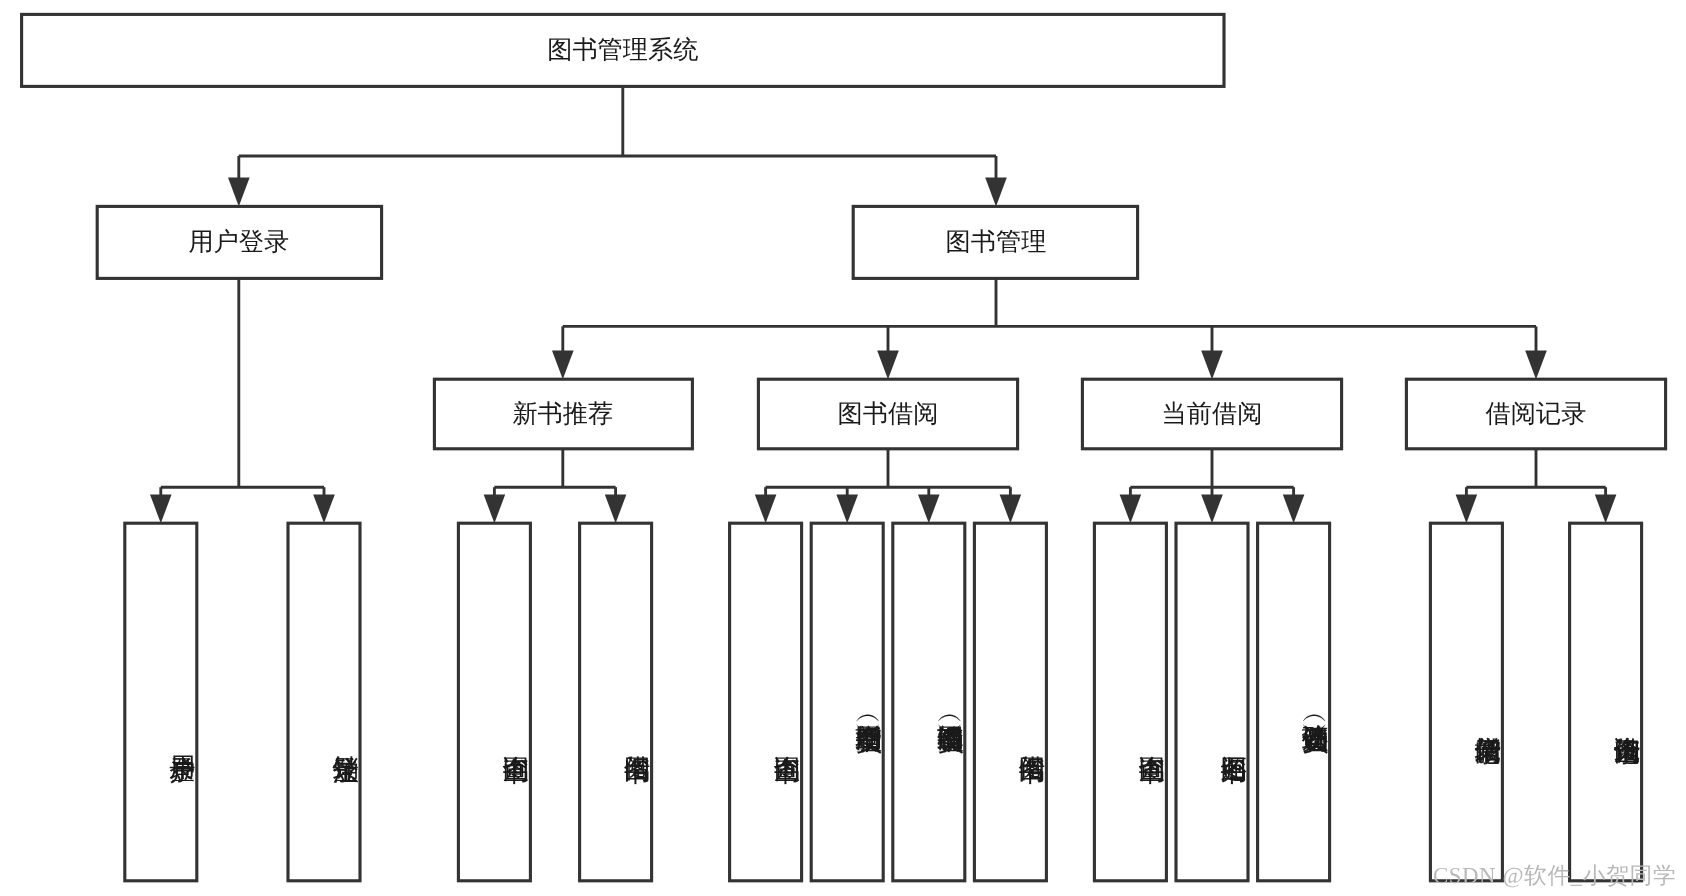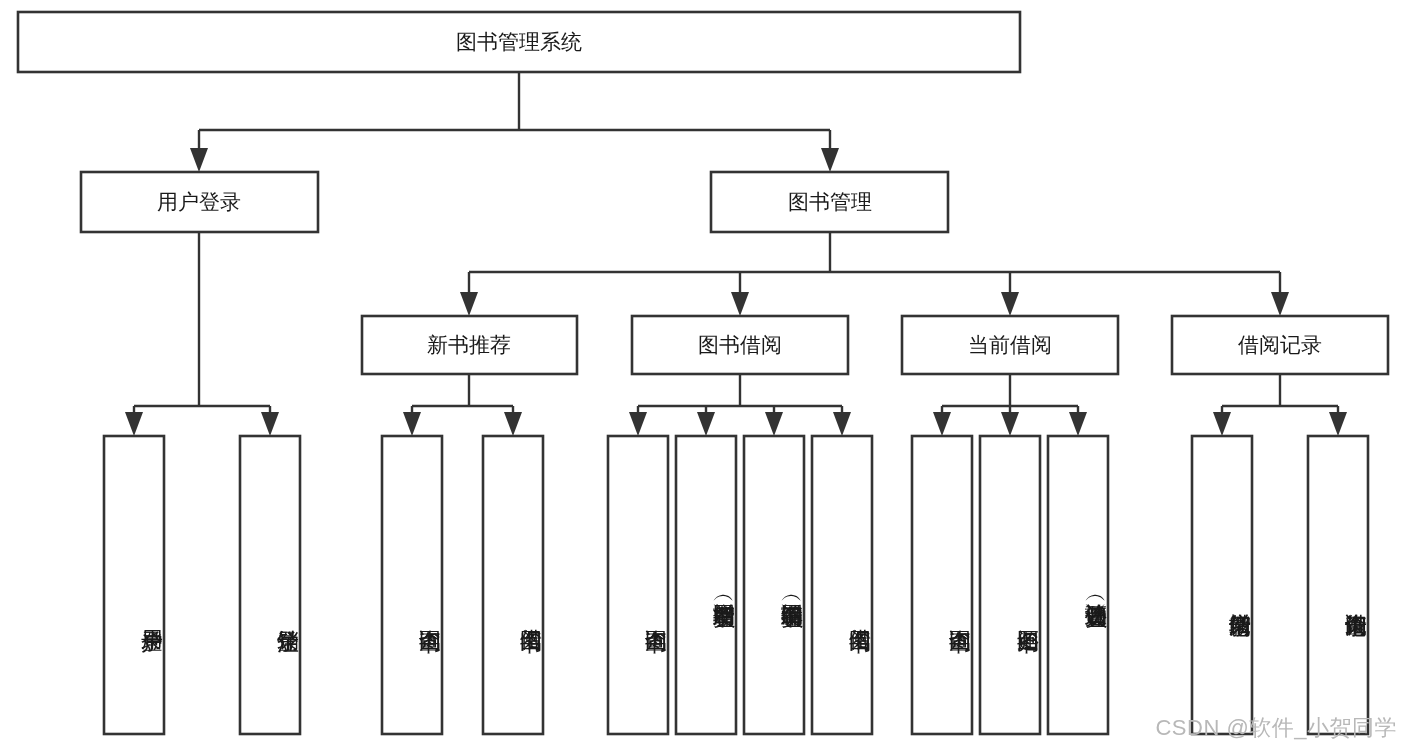--- a/index.html
+++ b/index.html
@@ -60,22 +60,22 @@
     stroke-linejoin: miter;
   }
   .arrow-head {
     fill: #333333;
     stroke: none;
   }
   .watermark {
     position: absolute;
     right: 8px;
     bottom: 4px;
-    font-family: Liberation Sans, sans-serif;
-    font-size: 22px;
+    font-family: Liberation Serif, serif;
+    font-size: 19px;
     color: #b8b8b8;
     letter-spacing: 0.5px;
     white-space: nowrap;
     pointer-events: none;
   }
 </style>
 </head>
 <body>
 
 <div id="canvas-root">

